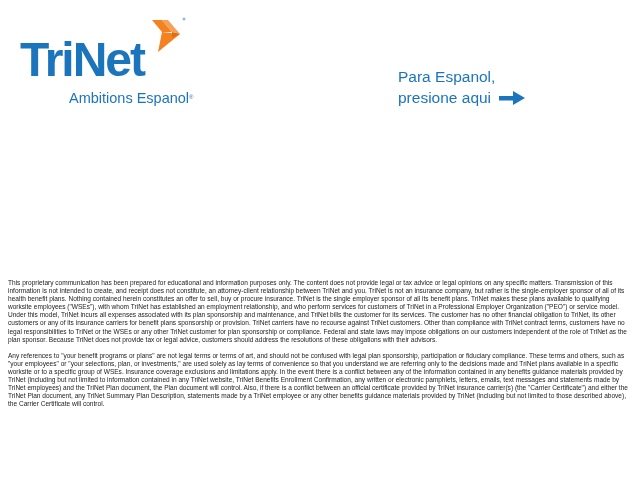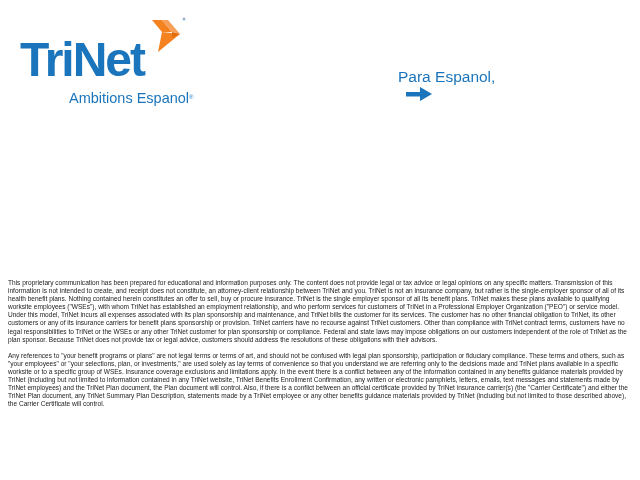--- a/index.html
+++ b/index.html
@@ -43,20 +43,21 @@
     <polygon points="22,16 30,18 22,22" fill="#e06d10"></polygon>
     <circle cx="34" cy="3" r="1.5" fill="#9ab6d6"></circle>
   </svg>
   <div class="logo-word">TriNet</div>
   <div class="logo-tag"><span>Ambitions Espanol</span><sup>®</sup></div>
 </div>
 
 <a class="spanish">
   <div class="row">Para Espanol,</div>
   <div class="row">
+    <span>presione aqui</span>
     <svg width="26" height="14" viewBox="0 0 26 14">
       <rect x="0" y="5" width="15" height="4.5" fill="#1b75bc"></rect>
       <polygon points="14,0 26,7 14,14" fill="#1b75bc"></polygon>
     </svg>
   </div>
 </a>
 
 <div class="disclaimer">
   <p>This proprietary communication has been prepared for educational and information purposes only. The content does not provide legal or tax advice or legal opinions on any specific matters. Transmission of this information is not intended to create, and receipt does not constitute, an attorney-client relationship between TriNet and you. TriNet is not an insurance company, but rather is the single-employer sponsor of all of its health benefit plans. Nothing contained herein constitutes an offer to sell, buy or procure insurance. TriNet is the single employer sponsor of all its benefit plans. TriNet makes these plans available to qualifying worksite employees ("WSEs"), with whom TriNet has established an employment relationship, and who perform services for customers of TriNet in a Professional Employer Organization ("PEO") or service model. Under this model, TriNet incurs all expenses associated with its plan sponsorship and maintenance, and TriNet bills the customer for its services. The customer has no other financial obligation to TriNet, its other customers or any of its insurance carriers for benefit plans sponsorship or provision. TriNet carriers have no recourse against TriNet customers. Other than compliance with TriNet contract terms, customers have no legal responsibilities to TriNet or the WSEs or any other TriNet customer for plan sponsorship or compliance. Federal and state laws may impose obligations on our customers independent of the role of TriNet as the plan sponsor.  Because TriNet does not provide tax or legal advice, customers should address the resolutions of these obligations with their advisors.</p>
   <p>Any references to "your benefit programs or plans" are not legal terms or terms of art, and should not be confused with legal plan sponsorship, participation or fiduciary compliance. These terms and others, such as "your employees" or "your selections, plan, or investments," are used solely as lay terms of convenience so that you understand we are referring only to the decisions made and TriNet plans available in a specific worksite or to a specific group of WSEs. Insurance coverage exclusions and limitations apply. In the event there is a conflict between any of the information contained in any benefits guidance materials provided by TriNet (including but not limited to information contained in any TriNet website, TriNet Benefits Enrollment Confirmation, any written or electronic pamphlets, letters, emails, text messages and statements made by TriNet employees) and the TriNet Plan document, the Plan document will control. Also, if there is a conflict between an official certificate provided by TriNet insurance carrier(s) (the "Carrier Certificate") and either the TriNet Plan document, any TriNet Summary Plan Description, statements made by a TriNet employee or any other benefits guidance materials provided by TriNet (including but not limited to those described above), the Carrier Certificate will control.</p>

